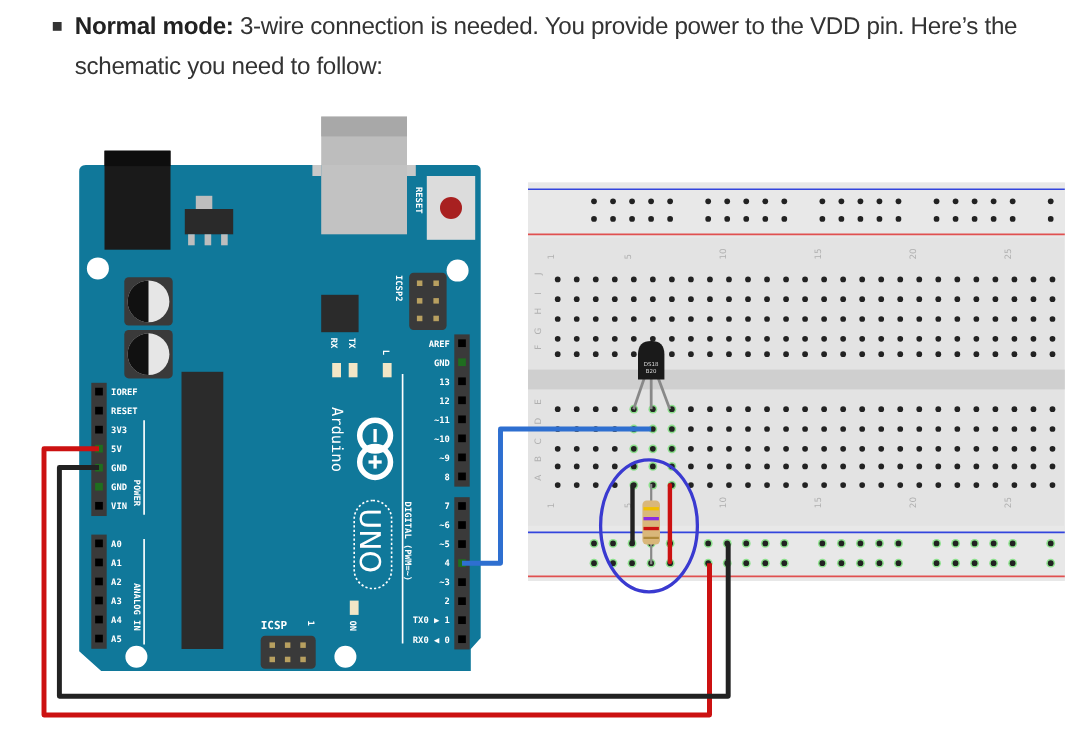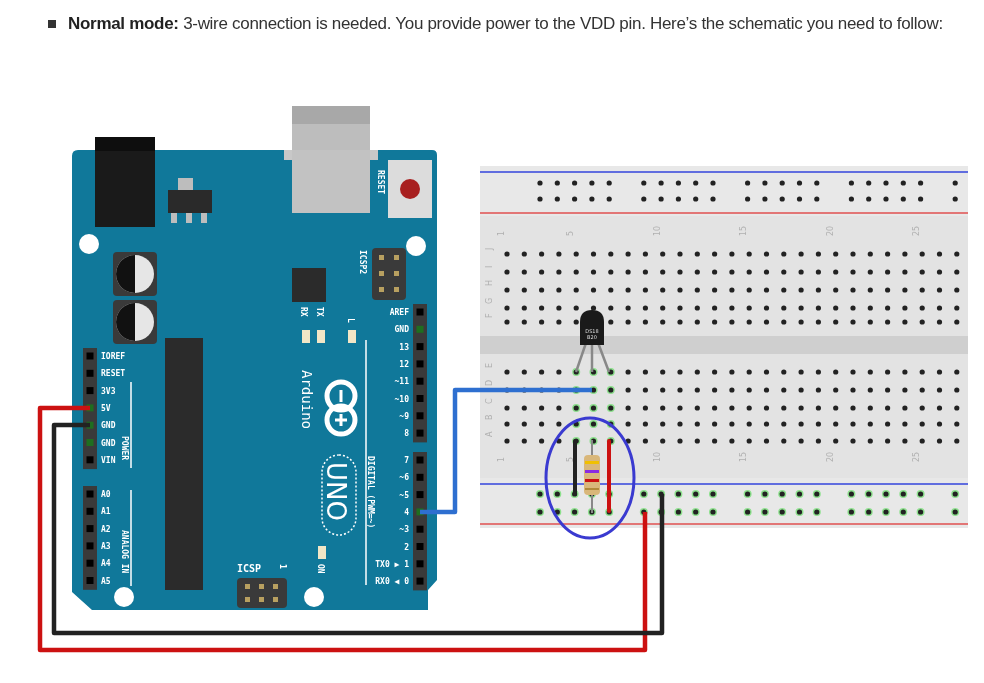--- a/index.html
+++ b/index.html
@@ -1,17 +1,17 @@
 <!DOCTYPE html>
 <html><head>
 <meta charset="utf-8">
 <style>
   html, body { margin:0; padding:0; background:#ffffff; }
   body { width:984px; height:683px; position:relative; overflow:hidden; font-family:"Liberation Sans", sans-serif; }
-  .text-block { position:absolute; left:48px; top:6px; width:930px; font-size:17px; line-height:36px; color:#333333; letter-spacing:-0.3px; }
+  .text-block { position:absolute; left:48px; top:6px; width:930px; font-size:22px; line-height:36px; color:#333333; letter-spacing:-0.3px; }
   .bullet { position:absolute; left:0; top:14px; width:8px; height:8px; background:#333; }
   .para { margin-left:20px; }
   .para b { font-weight:bold; color:#222; }
   svg#schem { position:absolute; left:0; top:0; }
   .silk { font-family:"DejaVu Sans Mono", monospace; fill:#ffffff; font-size:8px; font-weight:bold; }
   .bbnum { font-family:"DejaVu Sans", sans-serif; fill:#b0b0b0; font-size:8px; }
 </style>
 </head>
 <body>
 

